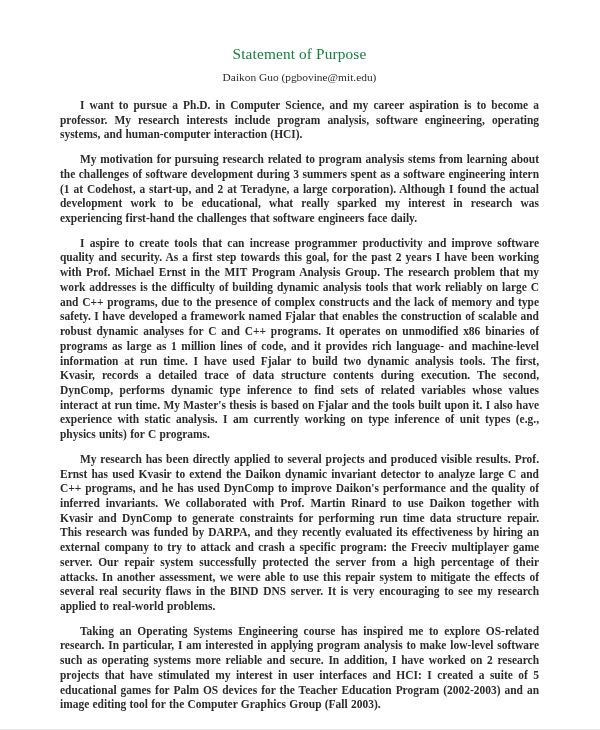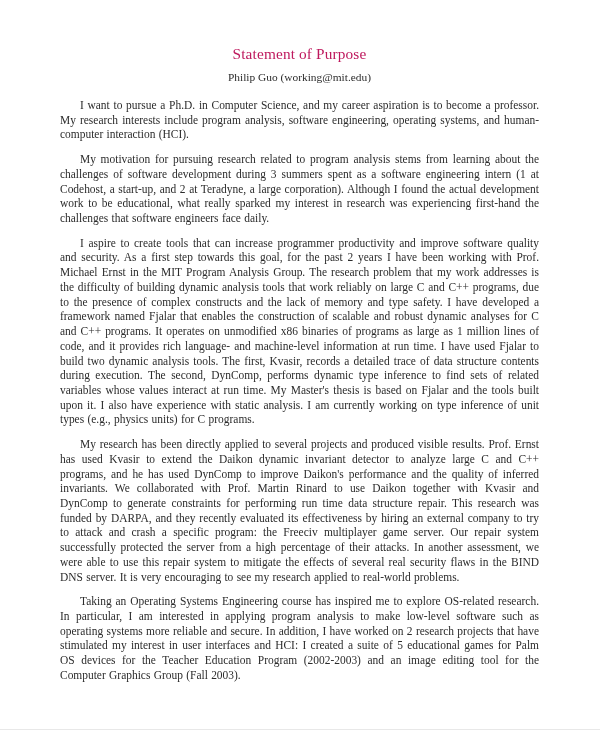--- a/index.html
+++ b/index.html
@@ -30,57 +30,58 @@
     width: 479px;
   }
   .doc-title {
     text-align: center;
     font-size: 15.3px;
     line-height: 18px;
     margin: 0;
     padding-top: 45px;
     font-weight: normal;
     letter-spacing: 0.15px;
-    color: #be185d;
+    color: #15803d;
   }
   .doc-author {
     text-align: center;
     font-size: 11.4px;
     line-height: 14px;
     margin: 0;
     padding-top: 7px;
     color: #2b2b2b;
   }
   .para {
     font-size: 11.45px;
     line-height: 14.72px;
     text-align: justify;
     text-justify: inter-word;
     margin: 0;
     text-indent: 20px;
     color: #2b2b2b;
     hyphens: none;
     word-spacing: 0.04em;
+    font-weight: bold;
   }
   .para.first {
     margin-top: 14px;
   }
   .para + .para {
     margin-top: 10px;
   }
 </style>
 </head>
 <body>
 
 <div class="page">
   <div class="doc-body">
 
     <h1 class="doc-title">Statement of Purpose</h1>
 
-    <div class="doc-author">Philip Guo (working@mit.edu)</div>
+    <div class="doc-author">Daikon Guo (pgbovine@mit.edu)</div>
 
     <p class="para first">I want to pursue a Ph.D. in Computer Science, and my career aspiration is to become a professor. My research interests include program analysis, software engineering, operating systems, and human-computer interaction (HCI).</p>
 
     <p class="para">My motivation for pursuing research related to program analysis stems from learning about the challenges of software development during 3 summers spent as a software engineering intern (1 at Codehost, a start-up, and 2 at Teradyne, a large corporation). Although I found the actual development work to be educational, what really sparked my interest in research was experiencing first-hand the challenges that software engineers face daily.</p>
 
     <p class="para">I aspire to create tools that can increase programmer productivity and improve software quality and security. As a first step towards this goal, for the past 2 years I have been working with Prof. Michael Ernst in the MIT Program Analysis Group. The research problem that my work addresses is the difficulty of building dynamic analysis tools that work reliably on large C and C++ programs, due to the presence of complex constructs and the lack of memory and type safety. I have developed a framework named Fjalar that enables the construction of scalable and robust dynamic analyses for C and C++ programs. It operates on unmodified x86 binaries of programs as large as 1 million lines of code, and it provides rich language- and machine-level information at run time. I have used Fjalar to build two dynamic analysis tools. The first, Kvasir, records a detailed trace of data structure contents during execution. The second, DynComp, performs dynamic type inference to find sets of related variables whose values interact at run time. My Master's thesis is based on Fjalar and the tools built upon it. I also have experience with static analysis. I am currently working on type inference of unit types (e.g., physics units) for C programs.</p>
 
     <p class="para">My research has been directly applied to several projects and produced visible results. Prof. Ernst has used Kvasir to extend the Daikon dynamic invariant detector to analyze large C and C++ programs, and he has used DynComp to improve Daikon's performance and the quality of inferred invariants. We collaborated with Prof. Martin Rinard to use Daikon together with Kvasir and DynComp to generate constraints for performing run time data structure repair. This research was funded by DARPA, and they recently evaluated its effectiveness by hiring an external company to try to attack and crash a specific program: the Freeciv multiplayer game server. Our repair system successfully protected the server from a high percentage of their attacks. In another assessment, we were able to use this repair system to mitigate the effects of several real security flaws in the BIND DNS server. It is very encouraging to see my research applied to real-world problems.</p>
 
     <p class="para">Taking an Operating Systems Engineering course has inspired me to explore OS-related research. In particular, I am interested in applying program analysis to make low-level software such as operating systems more reliable and secure. In addition, I have worked on 2 research projects that have stimulated my interest in user interfaces and HCI: I created a suite of 5 educational games for Palm OS devices for the Teacher Education Program (2002-2003) and an image editing tool for the Computer Graphics Group (Fall 2003).</p>

